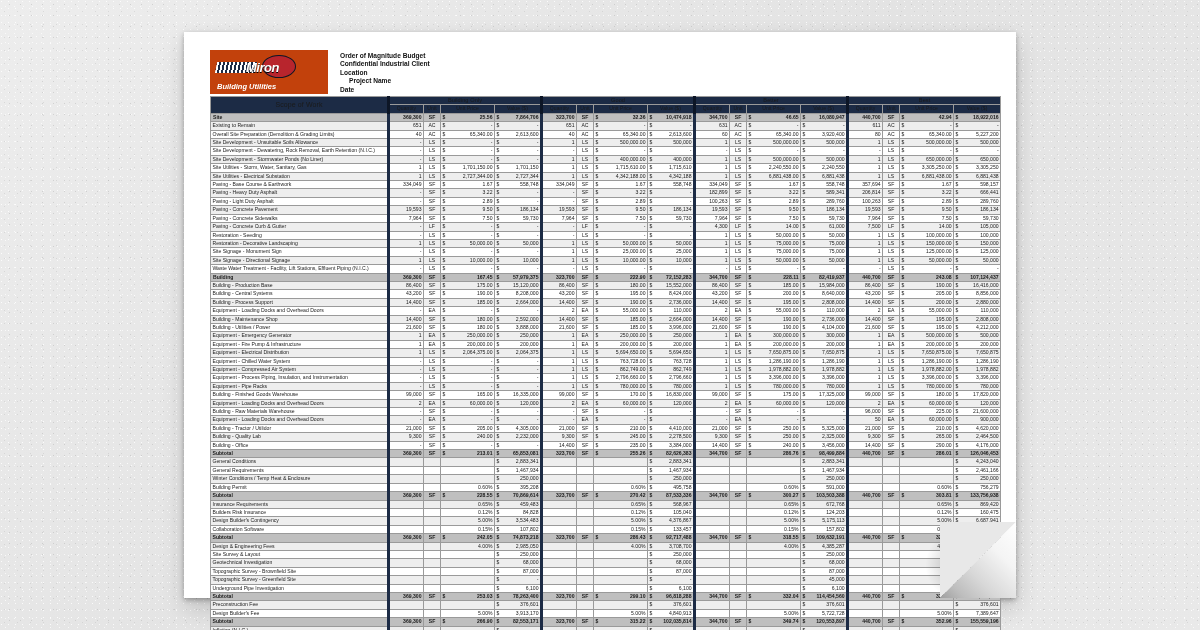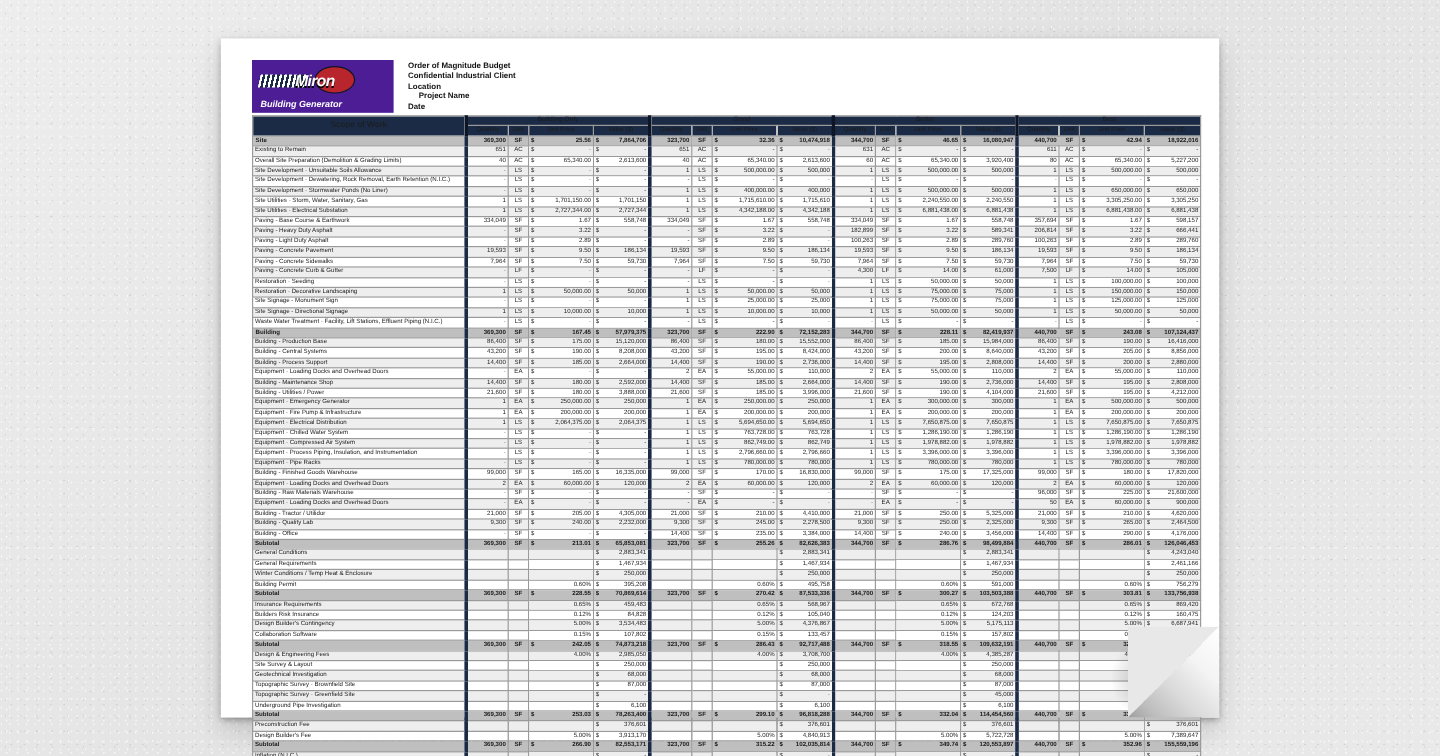--- a/index.html
+++ b/index.html
@@ -66,21 +66,21 @@
 
   
   #title-block {
     display: flex;
     align-items: stretch;
     height: 44px;
     margin-bottom: 2px;
   }
   #logo-box {
     width: 118px;
-    background: #4c1d95;
+    background: #c2410c;
     position: relative;
     display: flex;
     align-items: center;
     justify-content: center;
     flex: 0 0 118px;
     padding-left: 20px;
   }
   #logo-oval {
     position: absolute;
     left: 52px; top: 5px;
@@ -203,21 +203,21 @@
 <div id="sheet-wrap">
   <div id="page-sheet">
 
     <div id="doc">
 
       <div id="title-block">
         <div id="logo-box">
           <div id="logo-oval"></div>
           <div id="logo-bars"></div>
           <div id="logo-word">Miron</div>
-          <div id="logo-tag">Building Generator</div>
+          <div id="logo-tag">Building Utilities</div>
         </div>
         <div id="title-text">
             <div class="tline">Order of Magnitude Budget</div>
             <div class="tline">Confidential Industrial Client</div>
             <div class="tline">Location</div>
             <div class="tline indent">Project Name</div>
             <div class="tline">Date</div>
           </div>
       </div>
 

